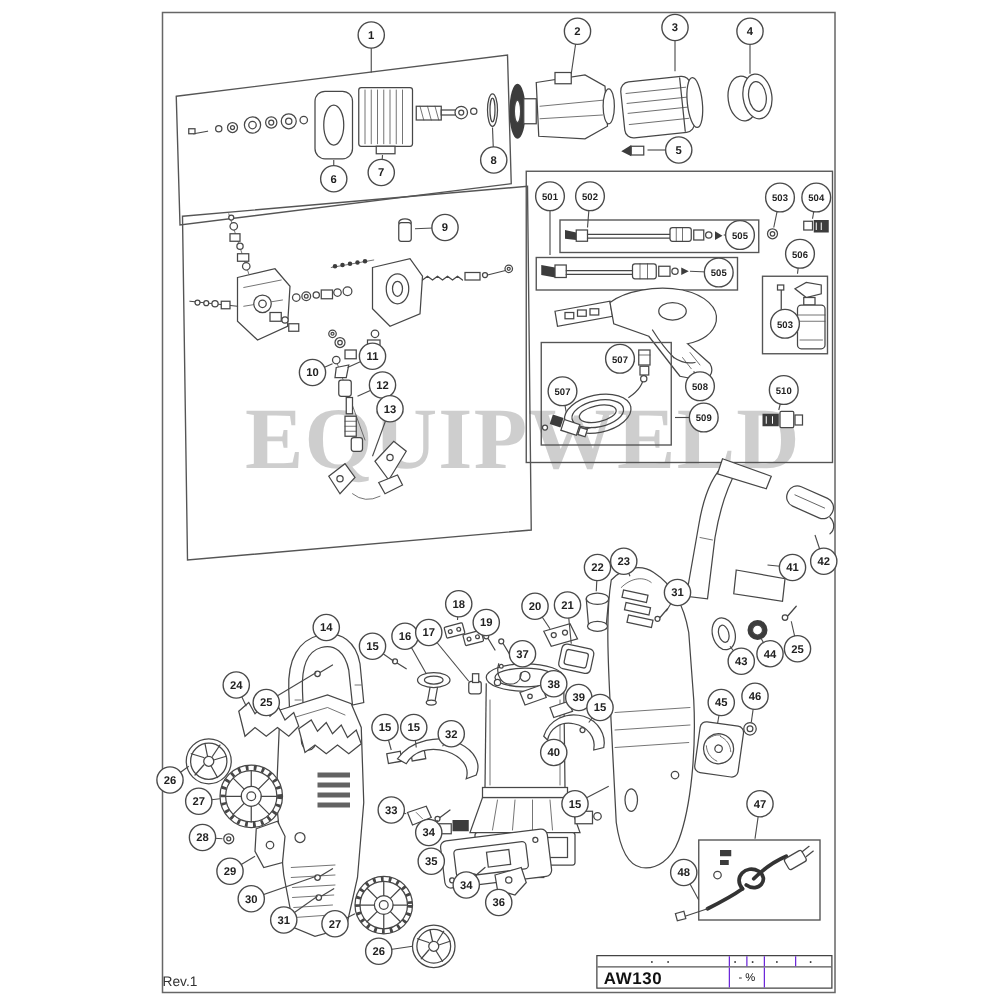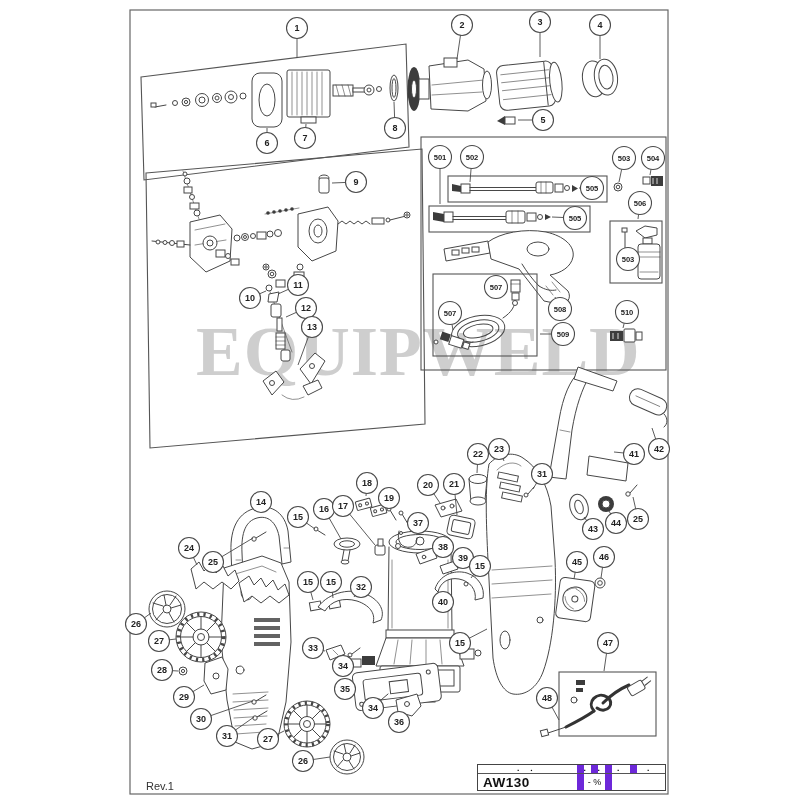--- a/index.html
+++ b/index.html
@@ -10,26 +10,26 @@
   .lw{fill:#fff;stroke:#474747;stroke-width:1;}
   .dk{fill:#3c3c3c;stroke:none;}
   .th{stroke-width:.6;}
   .bx{fill:none;stroke:#555;stroke-width:1.1;}
   .cord{fill:none;stroke:#333;stroke-width:3;stroke-linecap:round;}
   .tread{fill:none;stroke:#474747;stroke-width:4;}
   .leader{stroke:#4a4a4a;stroke-width:.9;}
   .lblc{fill:#fff;stroke:#4a4a4a;stroke-width:1.1;}
   .lblt{font:700 9px "Liberation Sans",sans-serif;text-anchor:middle;fill:#222;}
   .lbls{font-size:7.6px;}
-  .rev{position:absolute;left:146px;top:780px;font:11px "Liberation Sans",sans-serif;color:#333;z-index:3;}
+  .rev{position:absolute;left:130px;top:780px;font:11px "Liberation Sans",sans-serif;color:#333;z-index:3;}
   .ptable{position:absolute;left:477px;top:764px;width:189px;height:27px;border:1.5px solid #444;display:flex;flex-direction:column;background:#fff;z-index:3;box-sizing:border-box;}
   .prow{display:flex;width:100%;box-sizing:border-box;}
   .hrow{height:9px;border-bottom:1px solid #555;}
   .vrow{flex:1;}
-  .c{border-right:7px solid #6d28d9;display:flex;align-items:center;justify-content:center;box-sizing:border-box;color:#111;}
+  .c{border-right:1px solid #6d28d9;display:flex;align-items:center;justify-content:center;box-sizing:border-box;color:#111;}
   .hc{font-size:5px;letter-spacing:5px;padding-top:1px;}
   .c1{width:106px;}
   .c2{width:14px;}
   .c3{width:25px;}
   .cl{flex:1;border-right:none;}
   .v1{width:106px;justify-content:flex-start;padding-left:5px;font-size:13.5px;font-weight:600;letter-spacing:.5px;}
   .v2{width:28px;font-size:9px;}
   .v3{flex:1;border-right:none;}
 </style>
 </head>

